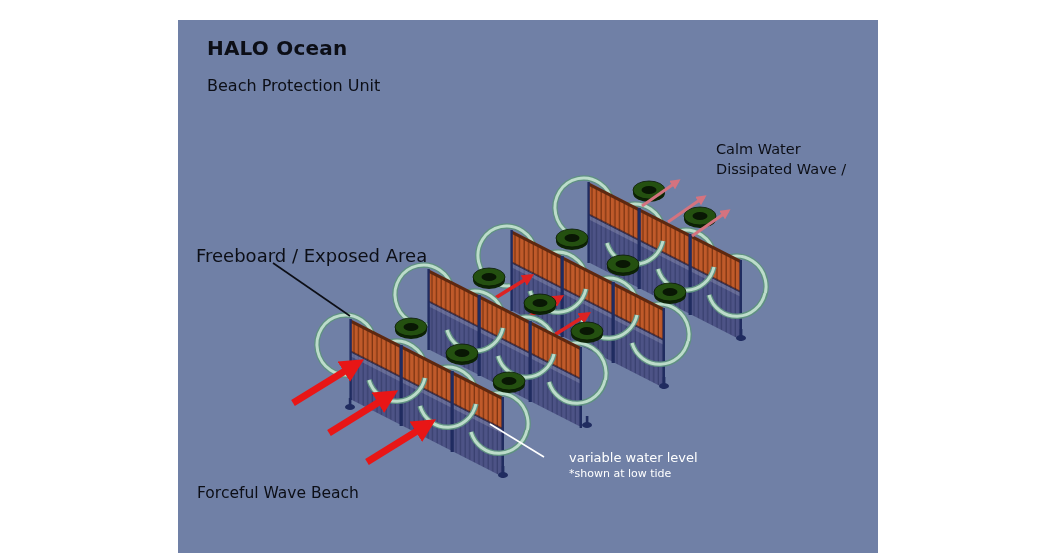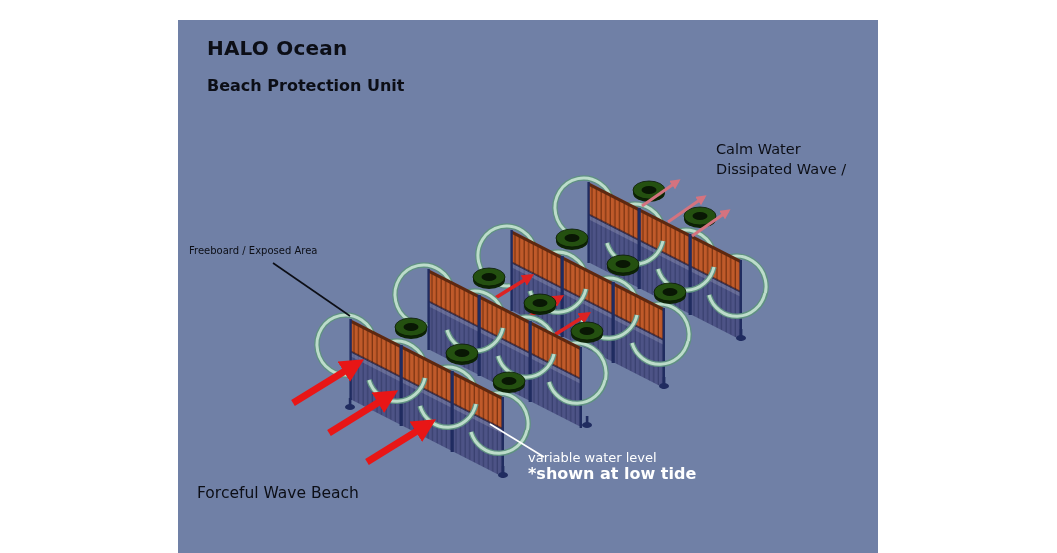--- a/index.html
+++ b/index.html
@@ -2,26 +2,26 @@
 <html style="--page-bg: #ffffff; --diagram-bg: #7080a6; --forceful-arrow: #e81616; --mid-arrow: #dd2222; --dissipated-arrow: #d4737f; --panel-orange: #c05a2a; --panel-orange-dark: #7e3512; --panel-rail: #5e2810; --panel-blue: #4d5386; --panel-blue-dark: #3a4170; --panel-post: #202c60; --ring-light: #bcdcca; --ring-dark: #5f9181; --disc-green: #245010; --disc-shadow: #0d2306; --disc-hole: #091704; --label-dark: #0c0e16; --label-white: #ffffff;"><head>
 <meta charset="utf-8">
 <style>
   html,body{margin:0;padding:0;background:#fff;}
   .page{position:relative;width:1057px;height:553px;background:var(--page-bg,#fff);overflow:hidden;
         font-family:"DejaVu Sans","Liberation Sans",sans-serif;margin-top:20px;}
   .stage{position:absolute;left:178px;top:0;width:700px;height:553px;background:var(--diagram-bg,#7080a6);}
   .stage svg{position:absolute;left:0;top:0;}
   .lbl{position:absolute;color:var(--label-dark,#0c0e16);white-space:nowrap;}
   .lbl-title{left:29px;top:16px;font-size:20px;font-weight:bold;letter-spacing:.2px;}
-  .lbl-subtitle{left:29px;top:56px;font-size:16px;font-weight:bold;}
+  .lbl-subtitle{left:29px;top:56px;font-size:16px;}
   .lbl-dissipated{left:538px;top:119px;font-size:14.5px;line-height:20px;}
-  .lbl-freeboard{left:11px;top:225px;font-size:10px;}
+  .lbl-freeboard{left:18px;top:225px;font-size:18px;}
   .lbl-forceful{left:19px;top:464px;font-size:15.5px;}
-  .lbl-water{left:350px;top:430px;color:var(--label-white,#fff);font-size:13px;line-height:16px;}
-  .lbl-water .note{display:block;font-size:16px;font-weight:bold;}
+  .lbl-water{left:391px;top:430px;color:var(--label-white,#fff);font-size:13px;line-height:16px;}
+  .lbl-water .note{display:block;font-size:11px;font-weight:normal;}
 
   
   .p-orange{fill:url(#slatsO);}
   .p-blue{fill:url(#slatsB);}
   .p-rail{fill:var(--panel-rail,#5e2810);}
   .p-mid{fill:rgba(22,16,42,.55);}
   .p-hi{fill:rgba(255,255,255,.16);}
   .p-post{fill:var(--panel-post,#202c60);}
   .foot-hook{fill:var(--panel-post,#202c60);}
   .slat-base-o{fill:var(--panel-orange,#c05a2a);}

